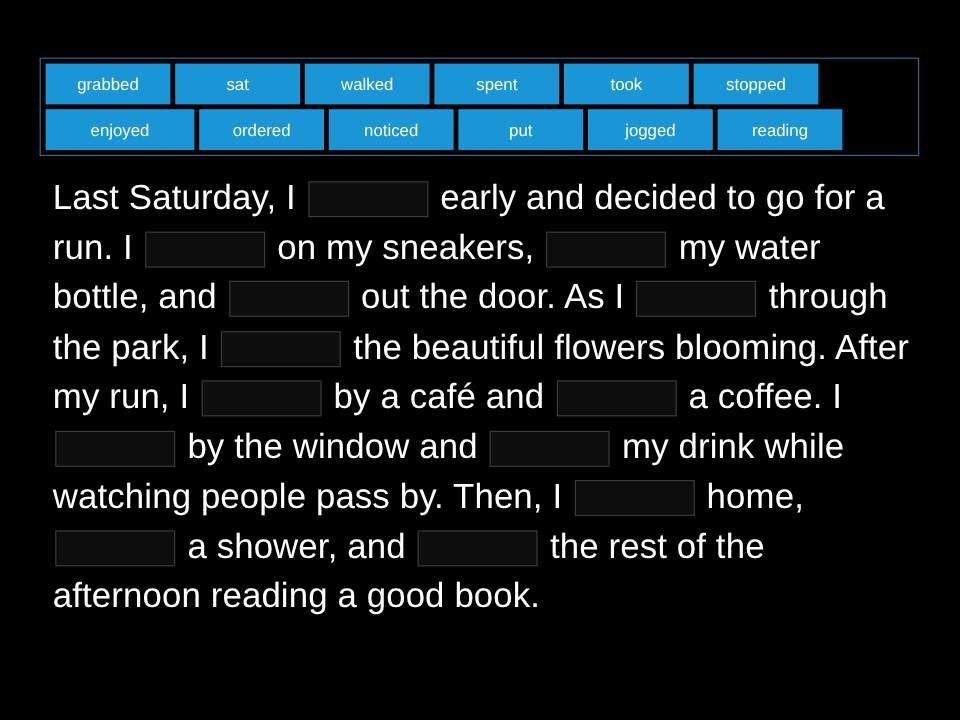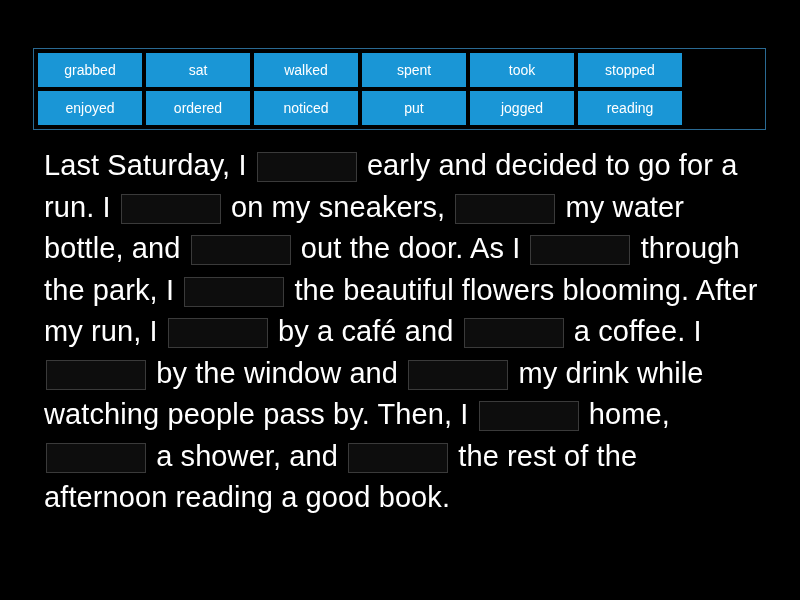--- a/index.html
+++ b/index.html
@@ -86,21 +86,21 @@
   <div class="word-bank">
     <div class="bank-row">
       <div class="word-chip" style="width: 104px;">grabbed</div>
       <div class="word-chip" style="width: 104px;">sat</div>
       <div class="word-chip" style="width: 104px;">walked</div>
       <div class="word-chip" style="width: 104px;">spent</div>
       <div class="word-chip" style="width: 104px;">took</div>
       <div class="word-chip" style="width: 104px;">stopped</div>
     </div>
     <div class="bank-row">
-      <div class="word-chip" style="width: 104px; text-align: center;">enjoyed</div>
+      <div class="word-chip" style="width: 124px; text-align: center;">enjoyed</div>
       <div class="word-chip" style="width: 104px;">ordered</div>
       <div class="word-chip" style="width: 104px;">noticed</div>
       <div class="word-chip" style="width: 104px;">put</div>
       <div class="word-chip" style="width: 104px;">jogged</div>
       <div class="word-chip" style="width: 104px;">reading</div>
     </div>
   </div>
 
   <div class="paragraph"><span class="txt">Last Saturday, I </span><span class="blank" style="width: 100px;"></span><span class="txt"> early and decided to go for a run. I </span><span class="blank" style="width: 100px;"></span><span class="txt"> on my sneakers, </span><span class="blank" style="width: 100px;"></span><span class="txt"> my water bottle, and </span><span class="blank" style="width: 100px;"></span><span class="txt"> out the door. As I </span><span class="blank" style="width: 100px;"></span><span class="txt"> through the park, I </span><span class="blank" style="width: 100px;"></span><span class="txt"> the beautiful flowers blooming. After my run, I </span><span class="blank" style="width: 100px;"></span><span class="txt"> by a café and </span><span class="blank" style="width: 100px;"></span><span class="txt"> a coffee. I </span><span class="blank" style="width: 100px;"></span><span class="txt"> by the window and </span><span class="blank" style="width: 100px;"></span><span class="txt"> my drink while watching people pass by. Then, I </span><span class="blank" style="width: 100px;"></span><span class="txt"> home, </span><span class="blank" style="width: 100px;"></span><span class="txt"> a shower, and </span><span class="blank" style="width: 100px;"></span><span class="txt"> the rest of the afternoon reading a good book.</span></div>
 

